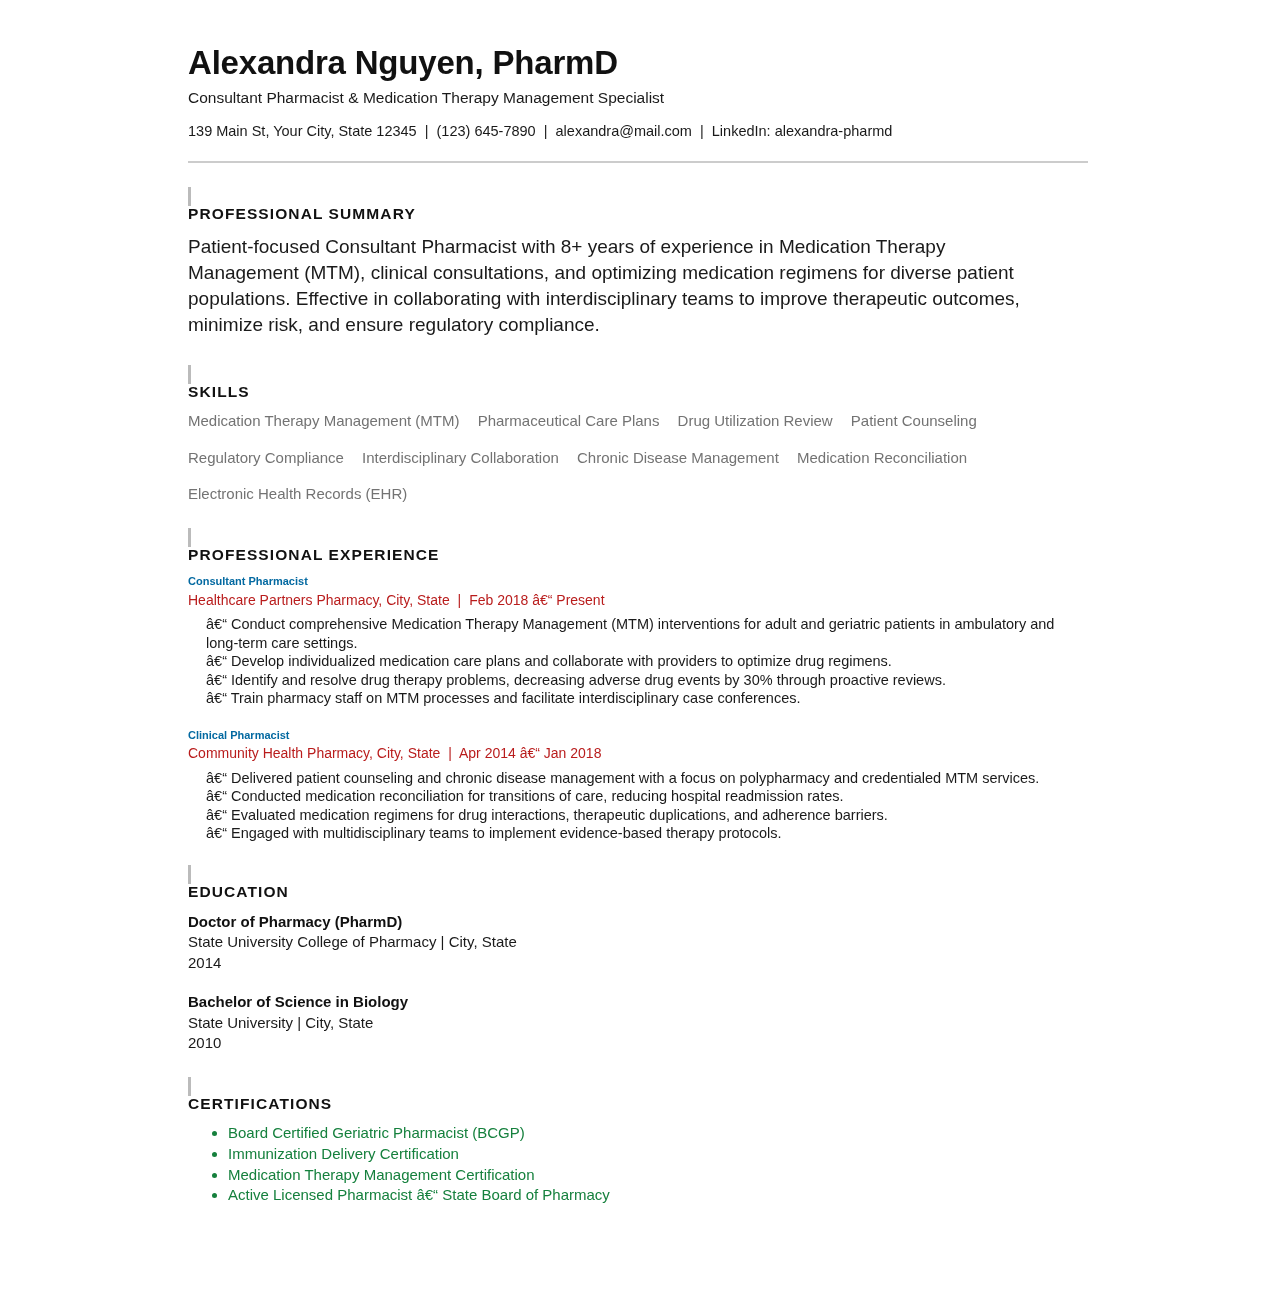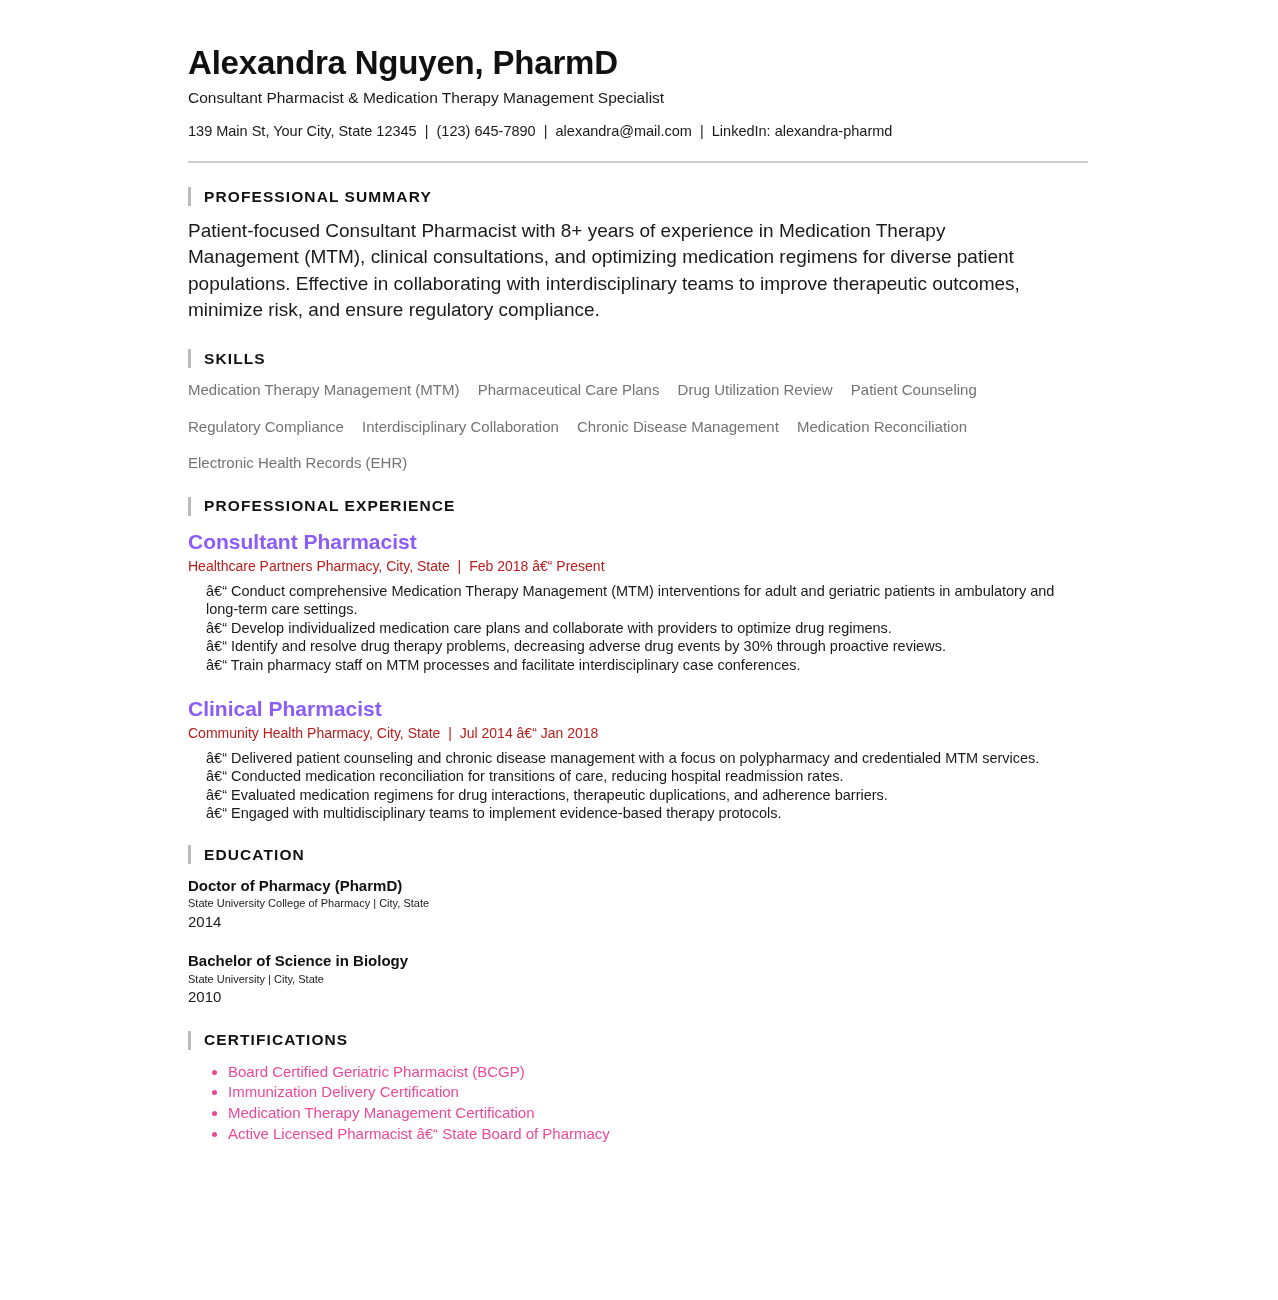--- a/index.html
+++ b/index.html
@@ -60,22 +60,23 @@
     background: #cccccc;
     margin: 0 0 24px 0;
   }
 
   
   .section {
     margin: 0 0 4px 0;
   }
   .sec-head {
     display: flex;
-    align-items: center;
+    align-items: flex-start;
     margin: 8px 0 12px 0;
+    flex-direction: column;
   }
   .sec-bar {
     width: 3px;
     height: 19px;
     background: #bbbbbb;
     margin-right: 13px;
     flex: 0 0 auto;
   }
   .sec-title {
     font-size: 15.5px;
@@ -109,24 +110,24 @@
   .skill {
     display: inline-block;
     margin-right: 14px;
   }
 
   
   .exp-wrap { margin: 0 0 22px 0; }
   .job { margin-bottom: 20px; }
   .job:last-child { margin-bottom: 0; }
   .job-title {
-    font-size: 21px;
+    font-size: 11px;
     font-weight: bold;
     line-height: 1.32;
-    color: #8b5cf6;
+    color: #0369a1;
     margin: 6px 0 2px 0;
   }
   .job-meta {
     font-size: 14px;
     line-height: 1.32;
     color: #b91c1c;
     margin: 0 0 6px 0;
   }
   .job-meta .sep { padding: 0 4px; }
   .job-bullets {
@@ -149,42 +150,42 @@
   .edu { margin-bottom: 20px; }
   .edu:last-child { margin-bottom: 0; }
   .edu-degree {
     font-size: 15px;
     font-weight: bold;
     line-height: 1.3;
     color: #111111;
     margin: 0 0 1px 0;
   }
   .edu-school {
-    font-size: 11px;
+    font-size: 15px;
     line-height: 1.3;
     color: #1a1a1a;
     margin: 0 0 1px 0;
   }
   .edu-year {
     font-size: 15px;
     line-height: 1.3;
     color: #1a1a1a;
     margin: 0;
   }
 
   
   .cert-list {
     margin: 0;
     padding: 0 0 0 40px;
     list-style: disc;
   }
   .cert-list li {
     font-size: 15px;
     line-height: 1.32;
-    color: #ec4899;
+    color: #15803d;
     margin-bottom: 1px;
   }
 </style>
 </head>
 <body>
 
 <div class="page">
   <div class="content">
 
     <div>
@@ -254,21 +255,21 @@
             <li>â€“ Identify and resolve drug therapy problems, decreasing adverse drug events by 30% through proactive reviews.</li>
             <li>â€“ Train pharmacy staff on MTM processes and facilitate interdisciplinary case conferences.</li>
           </ul>
         </div>
 
         <div class="job">
           <div class="job-title">Clinical Pharmacist</div>
           <div class="job-meta">
             <span>Community Health Pharmacy, City, State</span>
             <span class="sep">|</span>
-            <span>Jul 2014 â€“ Jan 2018</span>
+            <span>Apr 2014 â€“ Jan 2018</span>
           </div>
           <ul class="job-bullets">
             <li>â€“ Delivered patient counseling and chronic disease management with a focus on polypharmacy and credentialed MTM services.</li>
             <li>â€“ Conducted medication reconciliation for transitions of care, reducing hospital readmission rates.</li>
             <li>â€“ Evaluated medication regimens for drug interactions, therapeutic duplications, and adherence barriers.</li>
             <li>â€“ Engaged with multidisciplinary teams to implement evidence-based therapy protocols.</li>
           </ul>
         </div>
 
       </div>

